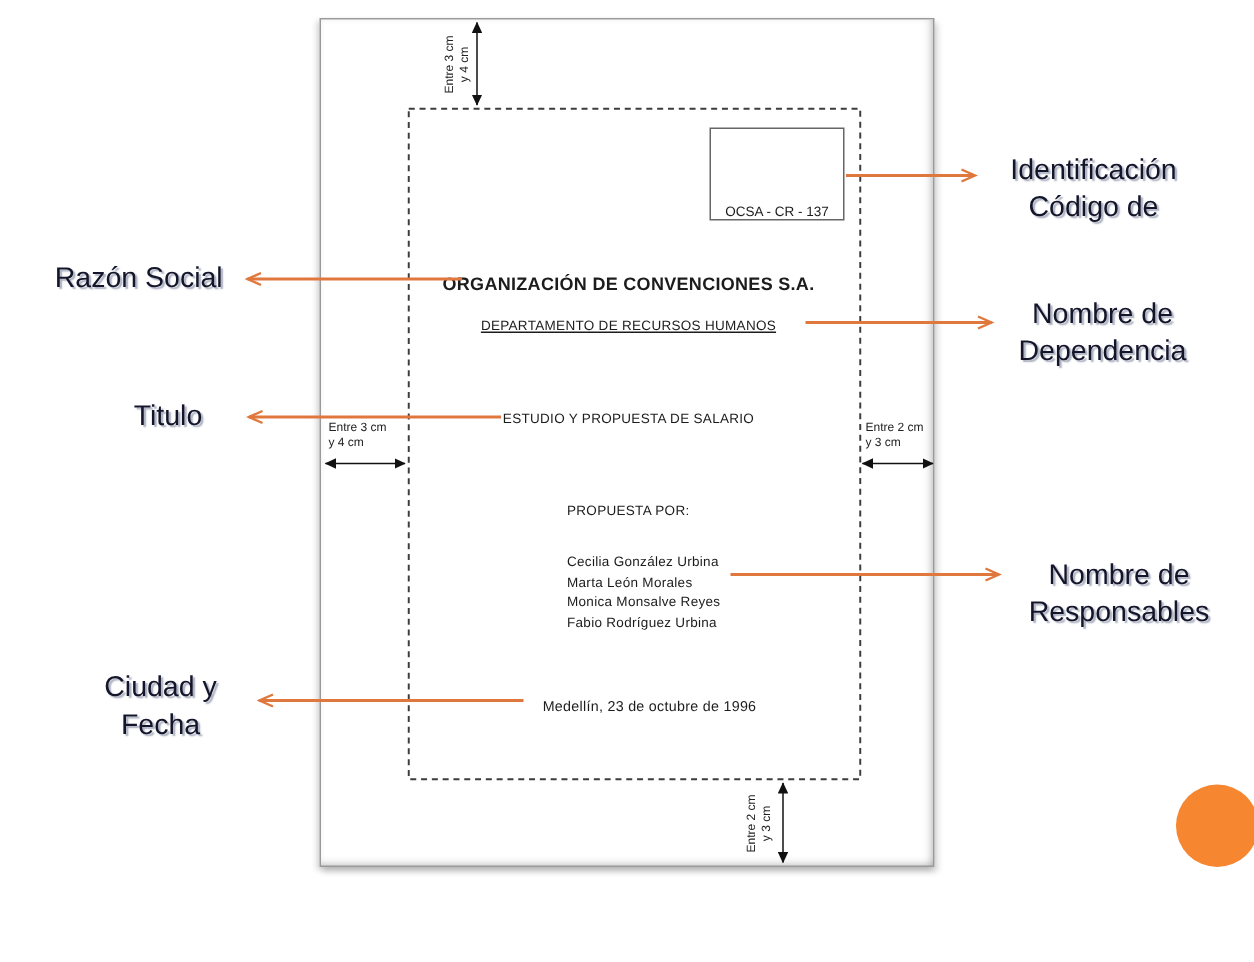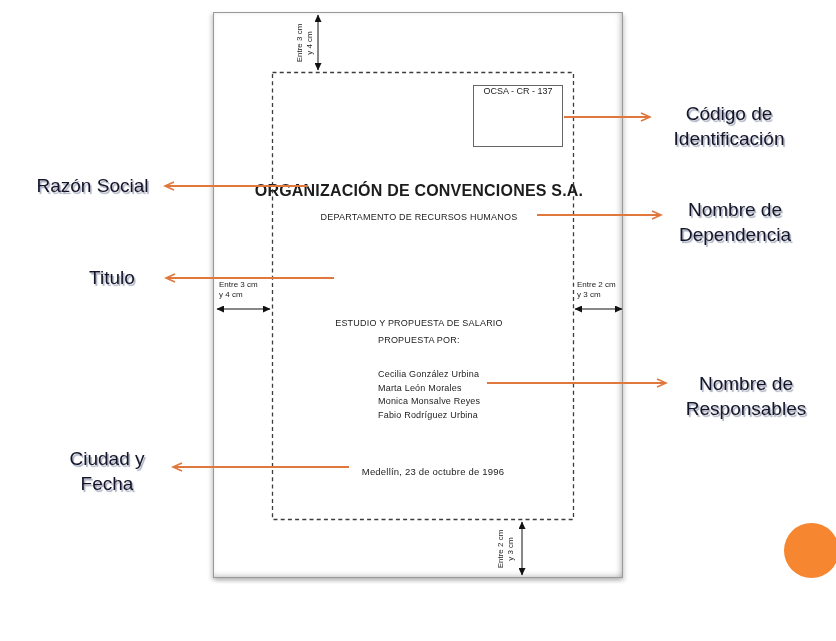--- a/index.html
+++ b/index.html
@@ -30,26 +30,26 @@
     font-size: 9px;
     letter-spacing: 0.2px;
     white-space: nowrap;
   }
   .centered { left: 0; width: 410px; text-align: center; }
   .code-box {
     position: absolute;
     left: 259px; top: 72px;
     width: 90px; height: 62px;
     border: 1px solid #666;
-    display: flex; align-items: flex-start; justify-content: center;
+    display: flex; align-items: flex-end; justify-content: center;
     font-size: 9px; color: #1c1c1c;
   }
-  .company { top: 169px; font-weight: bold; font-size: 16px; }
-  .department { top: 199px; }
-  .doc-title { top: 261px; margin-top: 44px; }
+  .company { top: 169px; font-weight: bold; font-size: 12px; }
+  .department { top: 199px; text-decoration: underline; }
+  .doc-title { top: 261px; }
   .elaborado { left: 164px; top: 322px; }
   .authors { position: absolute; left: 164px; top: 355px; }
   .authors .doc-author { position: static; display: block; line-height: 13.5px; }
   .city-date { top: 453px; font-size: 9.5px; padding-left: 28px; }
 
   
   .dim-label {
     position: absolute;
     font-size: 8px;
     line-height: 10px;
@@ -142,22 +142,22 @@
     <div class="dim-rot-inner">
       <span>Entre 2 cm</span>
       <span>y 3 cm</span>
     </div>
   </div>
 
   <div class="callout" style="left:15px; top:173px; width:155px;">
     <span>Razón Social</span>
   </div>
   <div class="callout" style="left:650px; top:101px; width:158px;">
+    <span>Identificación</span>
     <span>Código de</span>
-    <span>Identificación</span>
   </div>
   <div class="callout" style="left:655px; top:197px; width:160px;">
     <span>Nombre de</span>
     <span>Dependencia</span>
   </div>
   <div class="callout" style="left:62px; top:265px; width:100px;">
     <span>Titulo</span>
   </div>
   <div class="callout" style="left:660px; top:371px; width:172px;">
     <span>Nombre de</span>

